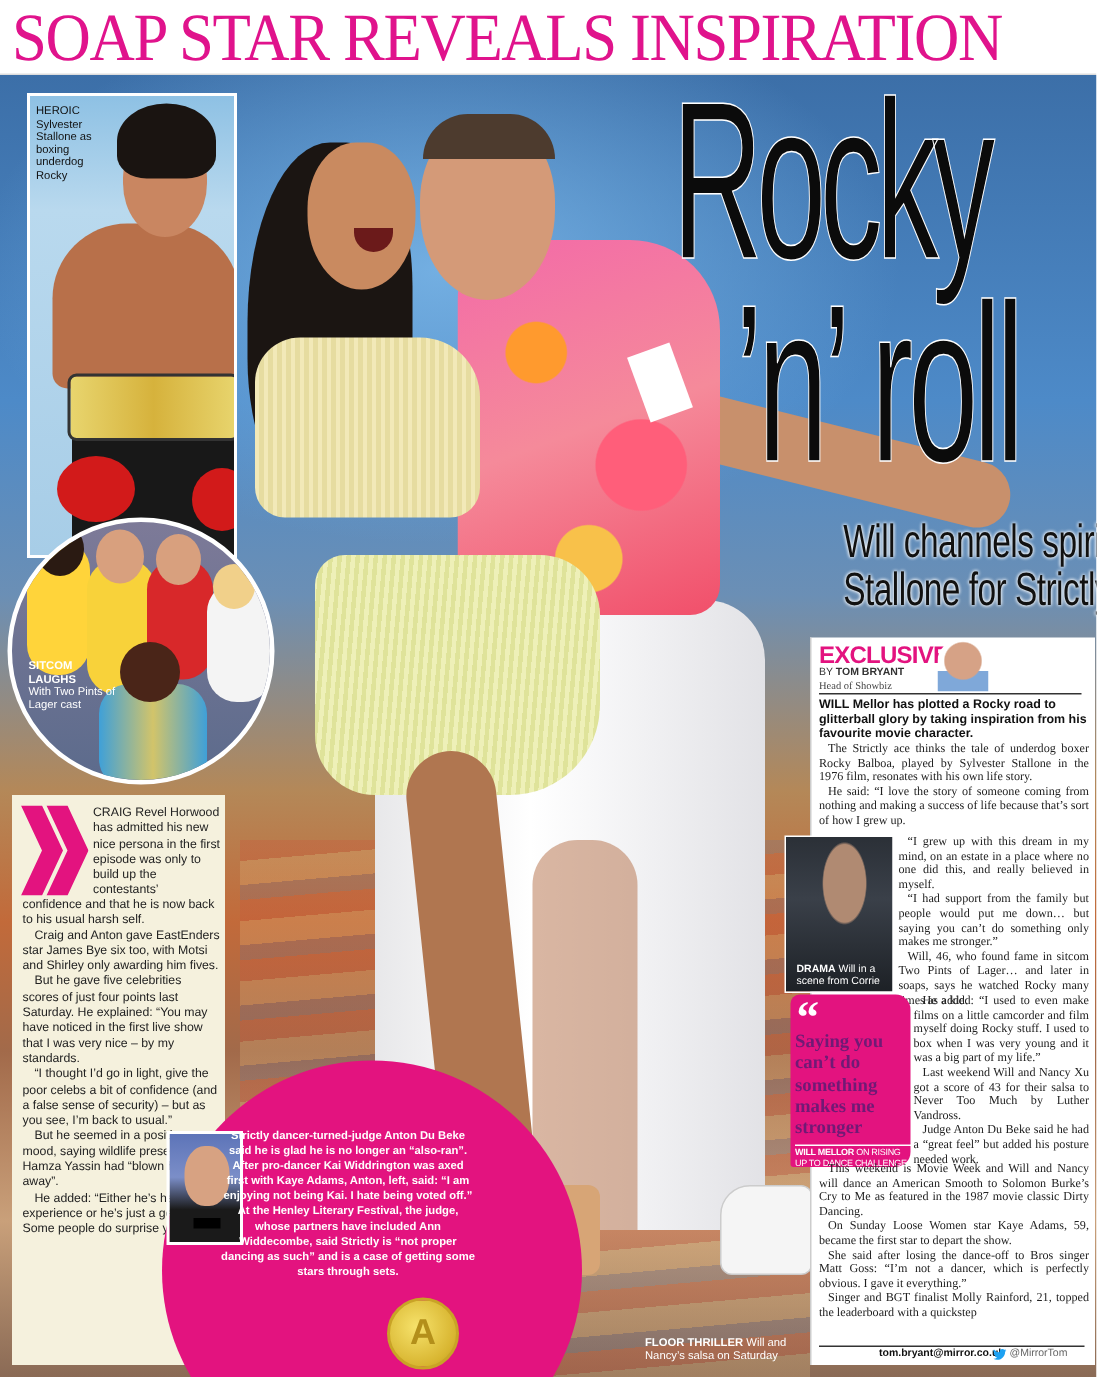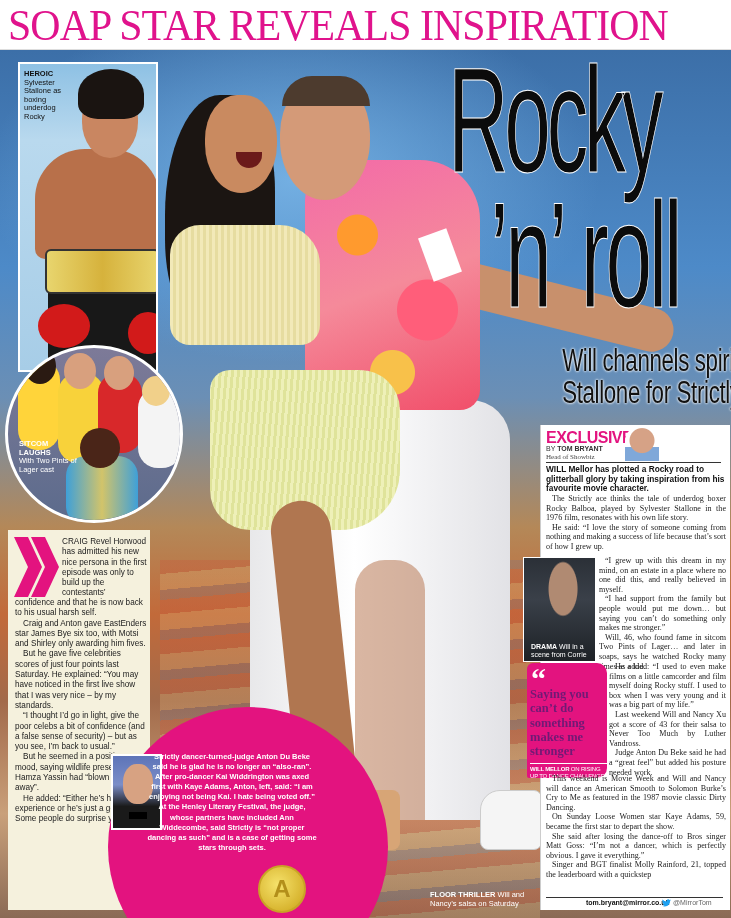--- a/index.html
+++ b/index.html
@@ -51,21 +51,21 @@
   .rocky-photo { position: absolute; left: 18px; top: 62px; width: 140px; height: 310px; border: 2px solid #fff;
     background: linear-gradient(180deg, #8ec1e4 0%, #b9d9ee 25%, #a7cde7 100%); overflow: hidden; }
   .rocky-hair { position: absolute; left: 58px; top: 5px; width: 66px; height: 50px; border-radius: 50% 50% 30% 30%; background: #1a1411; }
   .rocky-face { position: absolute; left: 62px; top: 22px; width: 56px; height: 72px; border-radius: 45% 45% 50% 50%; background: #c98661; }
   .rocky-body { position: absolute; left: 15px; top: 85px; width: 125px; height: 110px; border-radius: 50px 50px 10px 10px; background: #b8704a; }
   .rocky-belt { position: absolute; left: 25px; top: 185px; width: 115px; height: 45px; border-radius: 6px; background: linear-gradient(90deg, #e8d56e, #d6b23c 50%, #e8d56e); border: 2px solid #333; }
   .rocky-shorts { position: absolute; left: 28px; top: 228px; width: 110px; height: 80px; background: #181818; }
   .rocky-glove-l { position: absolute; left: 18px; top: 240px; width: 52px; height: 44px; border-radius: 50%; background: #d21a1a; }
   .rocky-glove-r { position: absolute; left: 108px; top: 248px; width: 40px; height: 42px; border-radius: 50%; background: #d21a1a; }
   .caption-heroic { position: absolute; left: 24px; top: 70px; width: 50px; font-size: 7.5px; line-height: 8.5px; color: #111; }
-  .caption-heroic b { font-weight: bold; display: block; }
+  .caption-heroic b { font-weight: normal; display: block; }
 
   
   .sitcom-circle { position: absolute; left: 5px; top: 345px; width: 178px; height: 178px; border-radius: 50%; border: 3px solid #fff; overflow: hidden;
     background: linear-gradient(180deg, #7d7a98 0%, #5c6b8c 100%); }
   .sc-p1 { position:absolute; left: 10px; top: 12px; width: 42px; height: 90px; border-radius: 20px; background: #ffd43a; }
   .sc-p1h { position:absolute; left: 16px; top: 0px; width: 32px; height: 36px; border-radius: 50%; background: #2a1a12; }
   .sc-p2 { position:absolute; left: 50px; top: 25px; width: 46px; height: 90px; border-radius: 20px; background: #f8d23a; }
   .sc-p2h { position:absolute; left: 56px; top: 5px; width: 32px; height: 36px; border-radius: 50%; background: #d8a07e; }
   .sc-p3 { position:absolute; left: 90px; top: 25px; width: 44px; height: 80px; border-radius: 20px; background: #d8282a; }
   .sc-p3h { position:absolute; left: 96px; top: 8px; width: 30px; height: 34px; border-radius: 50%; background: #d8a07e; }

